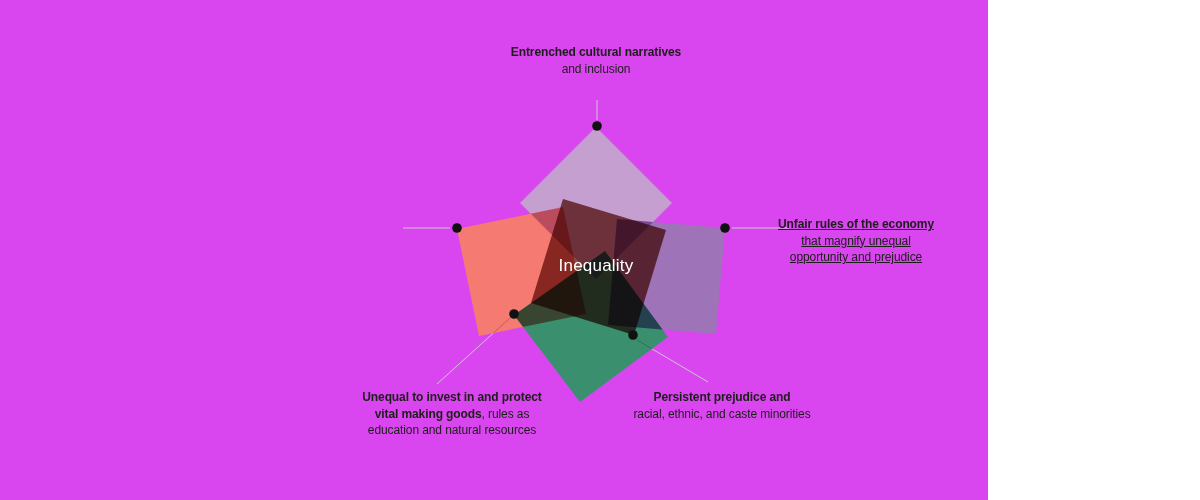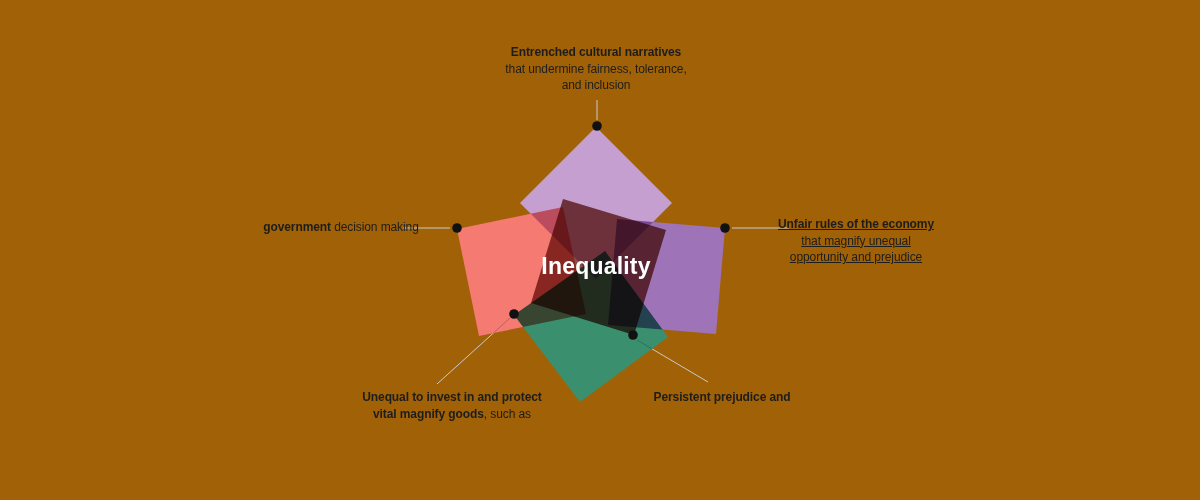--- a/index.html
+++ b/index.html
@@ -1,30 +1,30 @@
 <!DOCTYPE html>
 <html><head>
 <meta charset="utf-8">
 <style>
   html, body { margin:0; padding:0; background:#ffffff; }
   .canvas {
-    position:relative; width:1200px; height:500px; background:#a16207;
+    position:relative; width:988px; height:500px; background:#d946ef;
     overflow:hidden; font-family:"Liberation Sans", sans-serif;
   }
   .canvas svg { position:absolute; left:0; top:0; isolation:isolate; }
   .square { mix-blend-mode:multiply; }
   .factor-label {
     position:absolute; transform:translateX(-50%);
     text-align:center; font-size:12px; line-height:16.5px;
     color:#1d1d1b; white-space:nowrap; letter-spacing:-0.1px;
   }
   .factor-label .seg-bold { font-weight:700; }
   .center-label {
     position:absolute; left:596px; top:266px; transform:translate(-50%,-50%);
-    color:#ffffff; font-weight:700; font-size:23px; letter-spacing:0.2px;
+    color:#ffffff; font-weight:400; font-size:17px; letter-spacing:0.2px;
   }
 </style>
 </head>
 <body>
 
 <div class="canvas">
   <svg width="1200" height="500" viewBox="0 0 1200 500">
     <g id="connectors">
         <line x1="597" y1="100" x2="597" y2="120" stroke="#c9c9c9" stroke-width="1"></line>
         <line x1="732" y1="228" x2="789" y2="228" stroke="#c9c9c9" stroke-width="1"></line>
@@ -43,33 +43,33 @@
         <circle cx="597" cy="126" r="4.8" fill="#111111"></circle>
         <circle cx="725" cy="228" r="4.8" fill="#111111"></circle>
         <circle cx="457" cy="228" r="4.8" fill="#111111"></circle>
         <circle cx="514" cy="314" r="4.8" fill="#111111"></circle>
         <circle cx="633" cy="335" r="4.8" fill="#111111"></circle>
       </g>
   </svg>
   <div id="labels">
       <div class="factor-label" style="left: 596px; top: 44px;">
         <div><span class="seg-bold">Entrenched cultural narratives</span></div>
-        <div><span class="seg-regular">that undermine fairness, tolerance,</span></div>
         <div><span class="seg-regular">and inclusion</span></div>
       </div>
       <div class="factor-label" style="left: 856px; top: 216px; text-decoration: underline;">
         <div><span class="seg-bold">Unfair rules of the economy</span></div>
         <div><span class="seg-regular">that magnify unequal</span></div>
         <div><span class="seg-regular">opportunity and prejudice</span></div>
       </div>
       <div class="factor-label" style="left: 341px; top: 219px;">
-        <div><span class="seg-bold">government</span><span class="seg-regular"> decision making</span></div>
       </div>
       <div class="factor-label" style="left: 452px; top: 389px;">
         <div><span class="seg-bold">Unequal to invest in and protect</span></div>
-        <div><span class="seg-bold">vital magnify goods</span><span class="seg-regular">, such as</span></div>
+        <div><span class="seg-bold">vital making goods</span><span class="seg-regular">, rules as</span></div>
+        <div><span class="seg-regular">education and natural resources</span></div>
       </div>
       <div class="factor-label" style="left: 722px; top: 389px;">
         <div><span class="seg-bold">Persistent prejudice and</span></div>
+        <div><span class="seg-regular">racial, ethnic, and caste minorities</span></div>
       </div>
     </div>
   <div class="center-label">Inequality</div>
 </div>
 
 </body></html>

